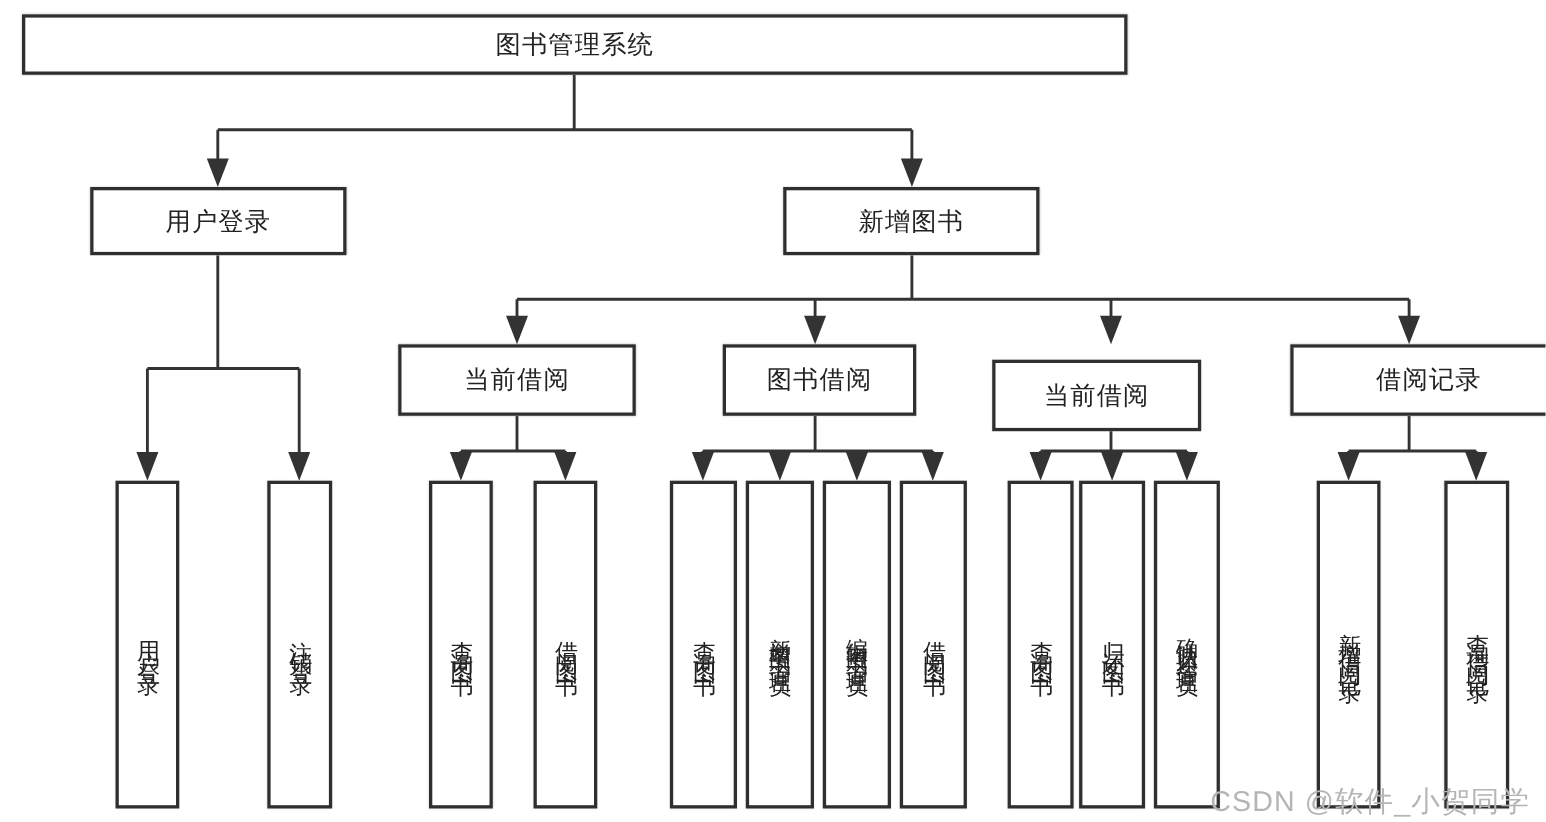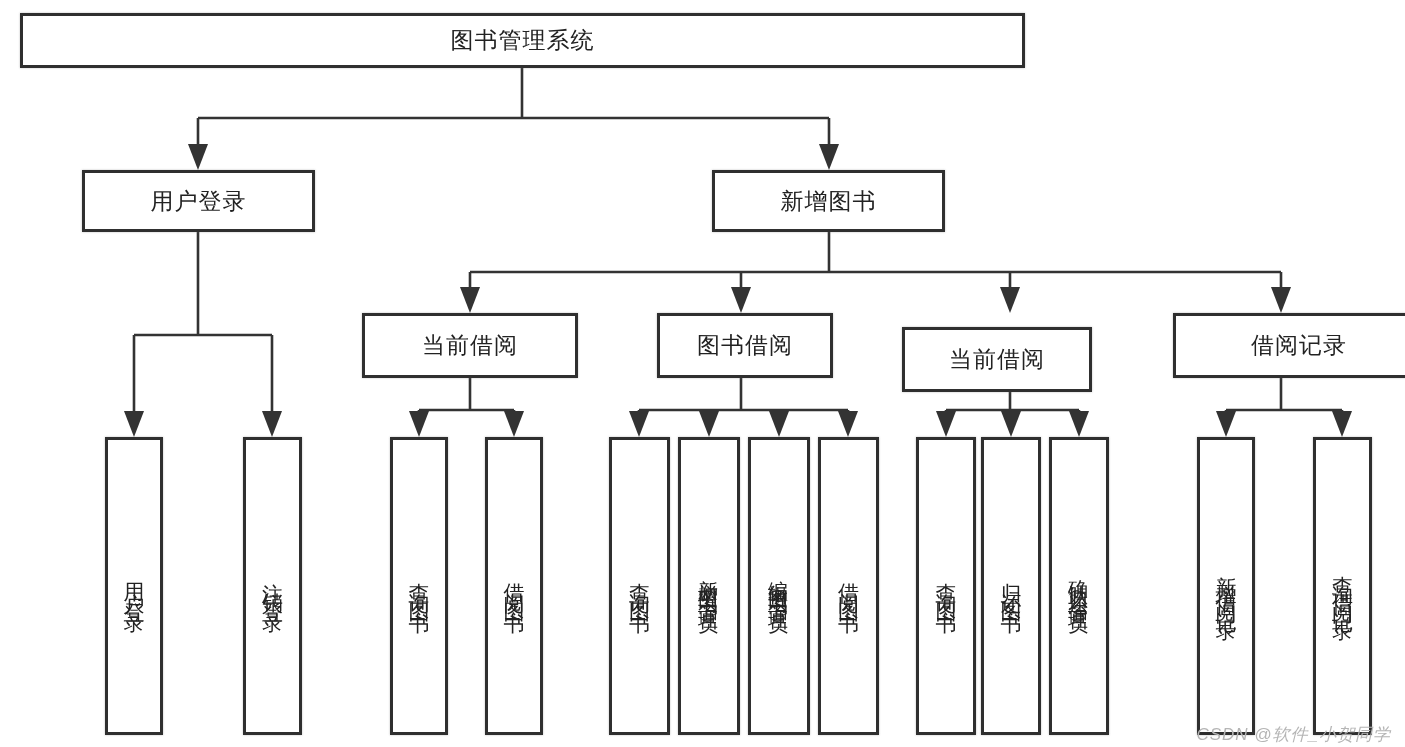--- a/index.html
+++ b/index.html
@@ -33,25 +33,24 @@
     letter-spacing: 10px;
     white-space: nowrap;
   }
   .node.v.long span { font-size: 20px; letter-spacing: 5px; }
   .node.v.med  span { letter-spacing: 9px; }
 
   .watermark {
     position: absolute;
     right: 14px;
     bottom: 1px;
-    font-size: 17px;
+    font-size: 26px;
     color: #b5b5b5;
     letter-spacing: 1px;
     white-space: nowrap;
-    font-style: italic;
   }
 </style>
 </head>
 <body>
 
 <div class="stage">
 
   <svg class="wires" width="1405" height="747" viewBox="0 0 1405 747">
 
     <g>

